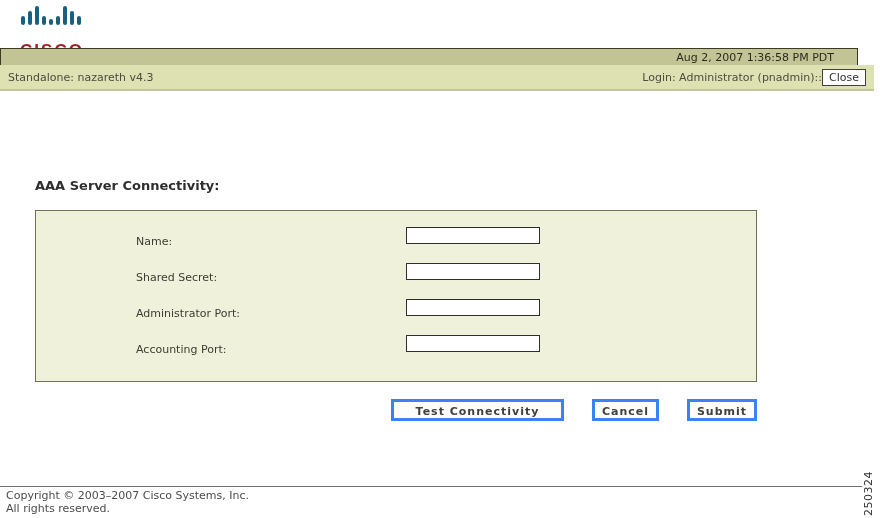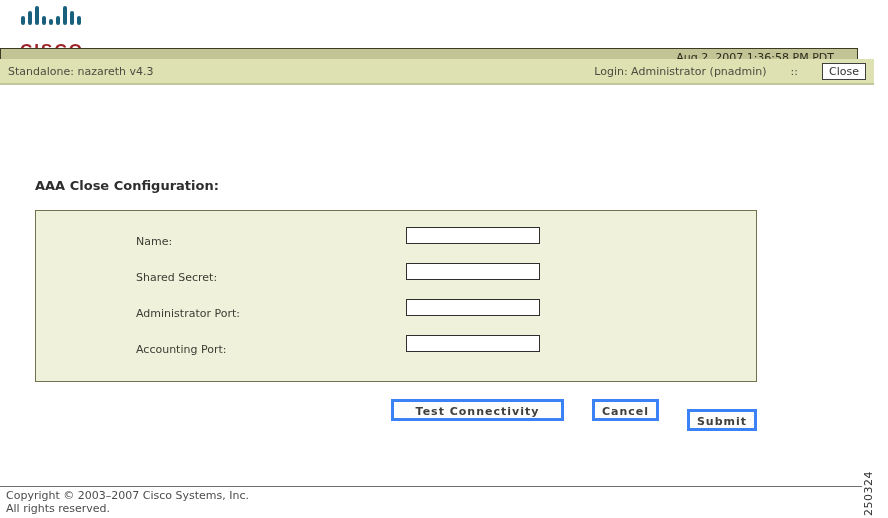--- a/index.html
+++ b/index.html
@@ -12,25 +12,25 @@
   .logo-bars { display:block; margin:0 auto; }
   .logo-brand { display:block; text-align:center; font-weight:bold; font-size:17px;
                 letter-spacing:2px; color:#9d2226; margin-top:16px;
                 font-family:"Liberation Sans",sans-serif; }
 
   
   .datebar { position:absolute; left:0; top:48px; width:858px; height:19px;
              background:#c3c496; border:1px solid #3b3b22;
              line-height:17px; text-align:right; padding-right:23px;
              color:#2b2b1b; }
-  .loginbar { position:absolute; left:0; top:59px; width:874px; height:26px;
+  .loginbar { position:absolute; left:0; top:65px; width:874px; height:26px;
               background:#dee1b2; border-bottom:2px solid #c3c69a;
               display:flex; align-items:center; justify-content:space-between;
               padding:0 8px 0 8px; color:#4c4c40; }
-  .loginbar-right { display:flex; align-items:center; gap:24px; }
+  .loginbar-right { display:flex; align-items:center; gap:0; }
   .close-btn { display:inline-block; background:#fff; border:1px solid #3f3f3f;
                color:#333; font-size:11px; line-height:15px; padding:0 6px;
                font-family:"DejaVu Sans","Liberation Sans",sans-serif; cursor:pointer; }
 
   
   .page-title { position:absolute; left:35px; top:178px; font-size:13px;
                 font-weight:bold; color:#2e2e2e; }
   .panel { position:absolute; left:35px; top:210px; width:722px; height:172px;
            background:#f0f1da; border:1px solid #72724e; }
   .form-row { position:absolute; left:0; width:100%; height:20px; }
@@ -39,21 +39,21 @@
                     border:1px solid #2f2f2f; background:#fff; font-size:11px;
                     font-family:"DejaVu Sans","Liberation Sans",sans-serif; padding:0 2px; }
   .row-0 { top:16px; } .row-1 { top:52px;padding-left:8px; } .row-2 { top:88px; } .row-3 { top:124px; }
 
   .btn-row { position:absolute; left:35px; top:399px; width:722px;
              display:flex; justify-content:flex-end; gap:28px; }
   .btn { height:22px; background:#fdfdfb; border:3px solid #3b82f6; color:#3f3f3f;
          font-weight:bold; font-size:11px; letter-spacing:1px; text-align:center;
          font-family:"DejaVu Sans","Liberation Sans",sans-serif; cursor:pointer;
          line-height:20px; padding:0; }
-  .btn-test { width:173px; } .btn-cancel { width:67px; } .btn-submit { width:70px;margin-top:10px; }
+  .btn-test { width:173px; } .btn-cancel { width:67px; } .btn-submit { width:70px; }
 
   
   .footer-rule { position:absolute; left:0; top:486px; width:862px; height:0;
                  border-top:1px solid #707070; }
   .footer-text { position:absolute; left:6px; top:489px; color:#4c4c4c; line-height:13px; }
   .figure-number { position:absolute; left:862px; top:448px; height:68px; width:18px;
                    writing-mode:vertical-rl; transform:rotate(180deg);
                    color:#333; font-size:11px; letter-spacing:0.5px; }
 </style>
 </head>
@@ -84,21 +84,21 @@
 
   <div class="loginbar">
     <span>Standalone: nazareth v4.3</span>
     <span class="loginbar-right">
       <span>Login: Administrator (pnadmin)</span>
       <span>::</span>
       <button class="close-btn">Close</button>
     </span>
   </div>
 
-  <div class="page-title">AAA Close Configuration:</div>
+  <div class="page-title">AAA Server Connectivity:</div>
 
   <div class="panel">
     <div class="form-row row-0">
       <span class="lbl">Name:</span>
       <input type="text" value="" style="">
     </div>
     <div class="form-row row-1">
       <span class="lbl">Shared Secret:</span>
       <input type="text" value="" style="">
     </div>

